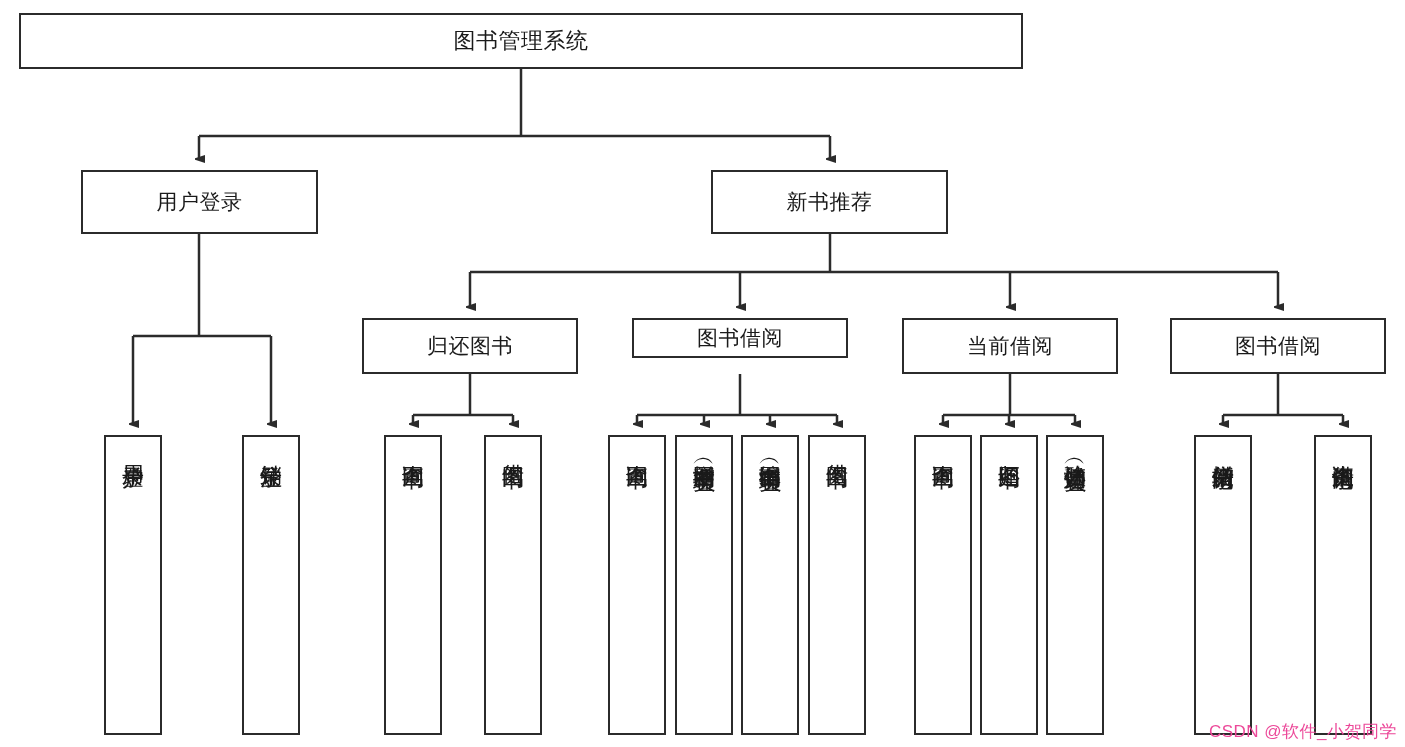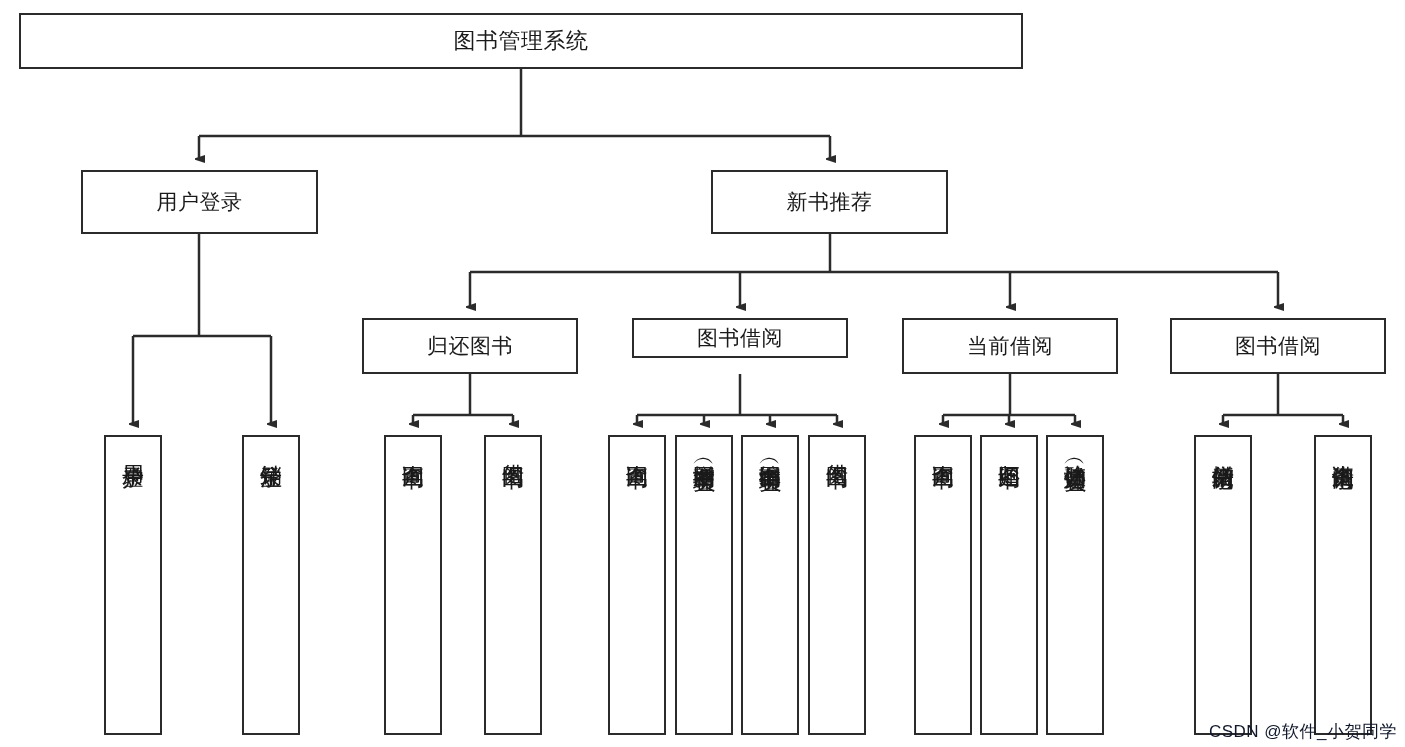--- a/index.html
+++ b/index.html
@@ -58,21 +58,21 @@
     line-height: 1.08;
     letter-spacing: 1px;
     white-space: nowrap;
     text-align: left;
   }
   .watermark {
     position: absolute;
     right: 8px;
     bottom: 4px;
     font-size: 17px;
-    color: #0f172a;
+    color: #ec4899;
     letter-spacing: 0.5px;
     white-space: nowrap;
     z-index: 5;
   }
 </style>
 </head>
 <body>
 
 <div id="canvas">
 

